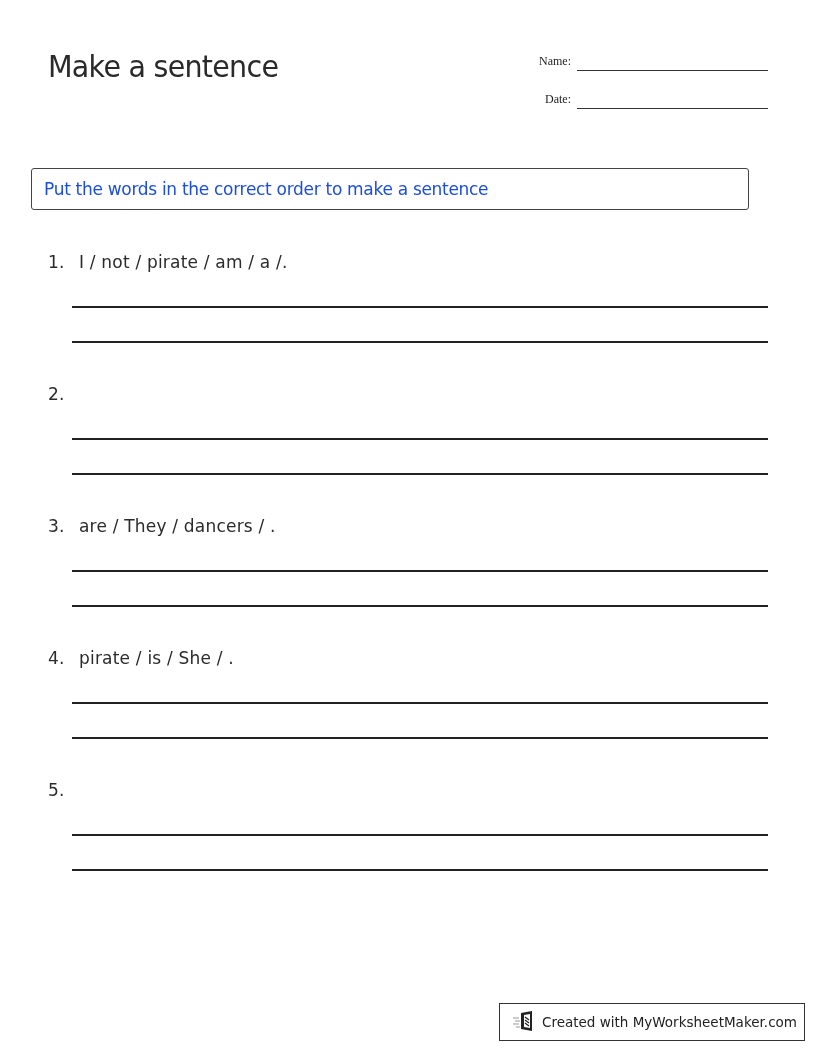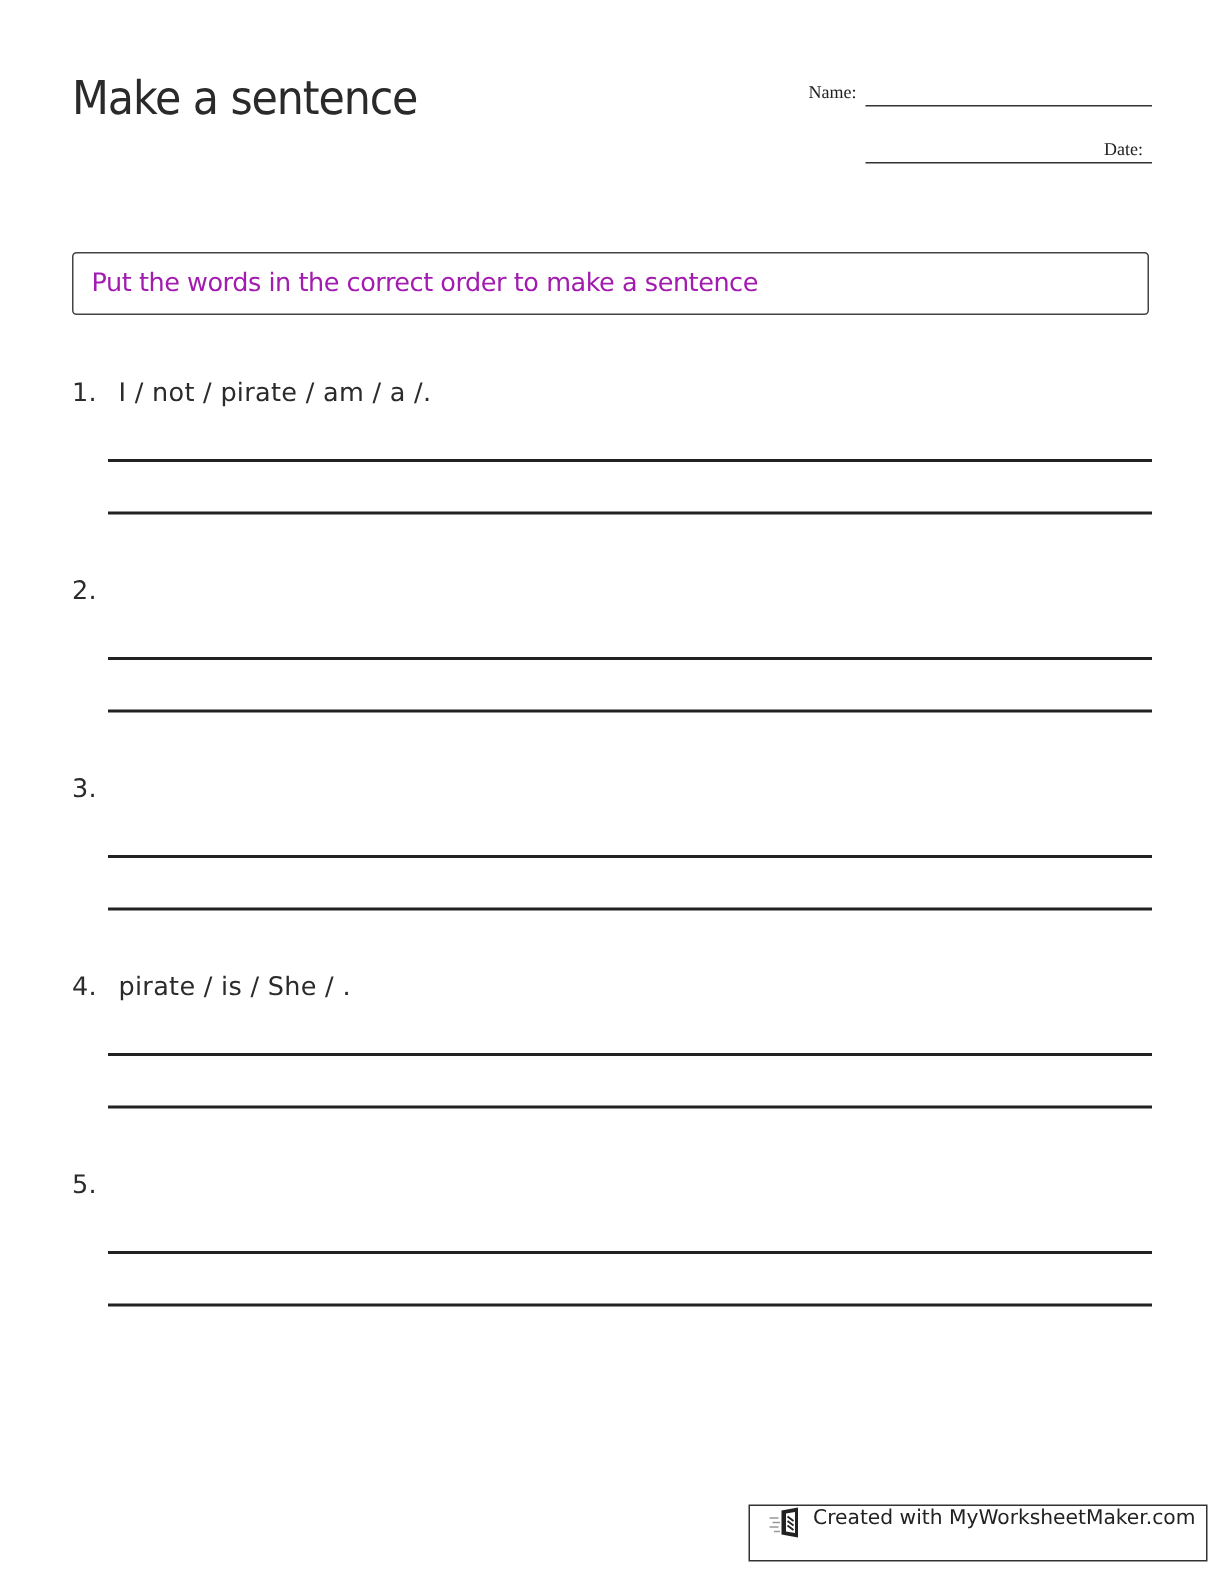--- a/index.html
+++ b/index.html
@@ -2,27 +2,27 @@
 <html><head>
   <meta charset="utf-8">
   <style>
     html, body { margin: 0; padding: 0; background: #ffffff; }
     body { width: 816px; height: 1056px; position: relative; overflow: hidden; color: #2b2b2b; font-family: "DejaVu Sans", sans-serif; }
     .title { position: absolute; left: 48px; top: 48px; font-size: 31px; font-family: "DejaVu Sans", sans-serif; font-weight: normal; color: #2a2a2a; letter-spacing: -0.8px; transform: scaleX(0.92); transform-origin: left; }
     .field { position: absolute; right: 48px; display: flex; align-items: flex-end; font-family: "Liberation Serif", serif; font-size: 12px; color: #222; }
     .field .label { margin-right: 6px; }
     .field .line { width: 191px; border-bottom: 1px solid #333; height: 1px; margin-bottom: -2px; }
     .field-name { top: 54px; }
-    .field-date { top: 92px; flex-direction: column; }
-    .instructions { position: absolute; left: 48px; top: 168px; width: 718px; height: 42px; border: 1px solid #444; border-radius: 3px; box-sizing: border-box; padding-left: 12px; display: flex; align-items: center; font-size: 17px; color: #a21caf; letter-spacing: -0.3px; }
+    .field-date { top: 92px; }
+    .instructions { position: absolute; left: 31px; top: 168px; width: 718px; height: 42px; border: 1px solid #444; border-radius: 3px; box-sizing: border-box; padding-left: 12px; display: flex; align-items: center; font-size: 17px; color: #1d4ed8; letter-spacing: -0.3px; }
     .item { position: absolute; left: 48px; width: 720px; }
     .item .q { font-size: 17px; color: #2b2b2b; display: flex; letter-spacing: 0.2px; }
     .item .num { width: 31px; }
     .item .ans { position: absolute; left: 24px; width: 696px; height: 0; border-top: 2px solid #222; }
-    .badge { position: absolute; left: 499px; top: 1003px; width: 306px; height: 38px; border: 1px solid #333; box-sizing: border-box; display: flex; align-items: flex-start; padding-left: 12px; font-size: 13.5px; color: #222; }
+    .badge { position: absolute; left: 499px; top: 1003px; width: 306px; height: 38px; border: 1px solid #333; box-sizing: border-box; display: flex; align-items: center; padding-left: 12px; font-size: 13.5px; color: #222; }
     .badge svg { margin-right: 6px; }
   </style>
 </head>
 <body>
 
 <div class="title">Make a sentence</div>
 
 <div class="field field-name">
   <span class="label">Name:</span>
   <span class="line"></span>
@@ -49,20 +49,21 @@
   <div class="q">
       <span class="num">2.</span>
     </div>
   <div class="ans" style="top:54px;"></div>
   <div class="ans" style="top:89px;"></div>
 </div>
 
 <div class="item" style="top:516px;">
   <div class="q">
       <span class="num">3.</span>
+      <span>are / They / dancers / .</span>
     </div>
   <div class="ans" style="top:54px;"></div>
   <div class="ans" style="top:89px;"></div>
 </div>
 
 <div class="item" style="top:648px;">
   <div class="q">
       <span class="num">4.</span>
       <span>pirate / is / She / .</span>
     </div>

